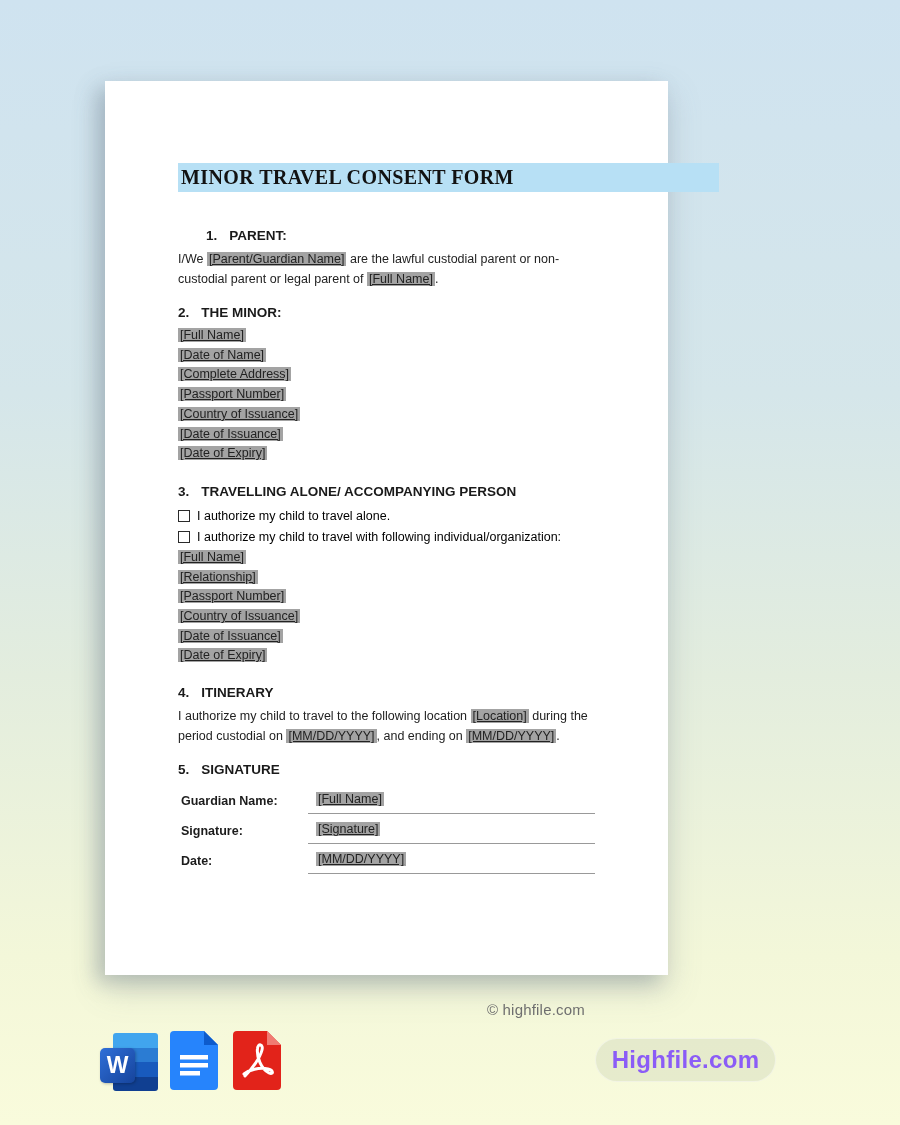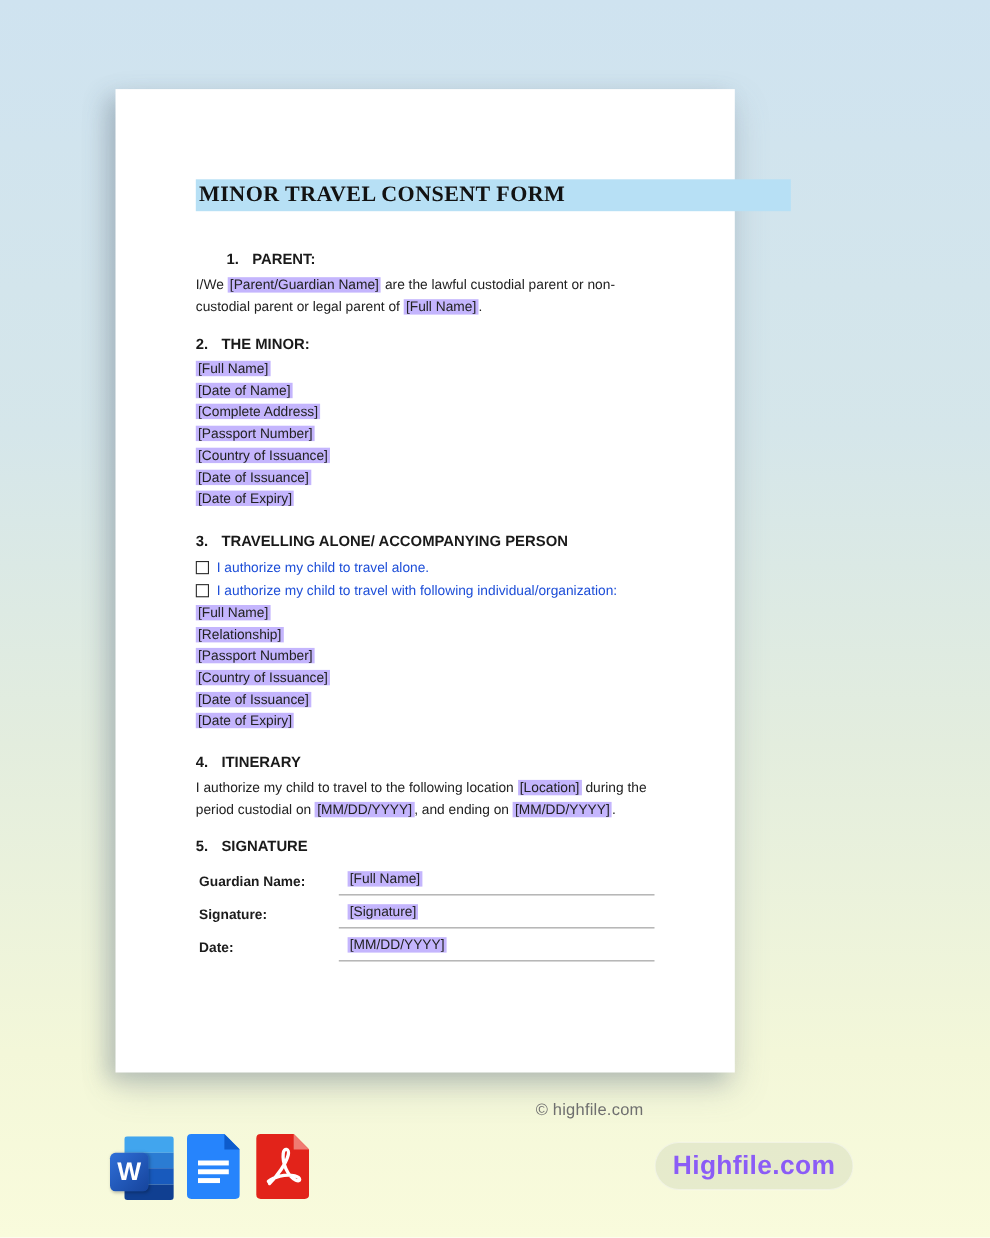--- a/index.html
+++ b/index.html
@@ -46,32 +46,33 @@
   }
   .sec-num { display: inline-block; margin-right: 12px; }
 
   .body-p {
     margin: 0;
     font-size: 12.5px;
     line-height: 20px;
     color: #222222;
   }
   .hl {
-    background: #c4b5fd;
+    background: #a3a3a3;
     padding: 0 2px;
+    text-decoration: underline;
   }
   .field-line {
     font-size: 12.5px;
     line-height: 19.7px;
     color: #222222;
   }
   .cb-line {
     font-size: 12.5px;
     line-height: 21px;
-    color: #1d4ed8;
+    color: #000000;
     display: flex;
     align-items: center;
   }
   .checkbox {
     display: inline-block;
     width: 10px; height: 10px;
     border: 1.5px solid #2a2a2a;
     margin-right: 7px;
     flex: 0 0 auto;
     background: #ffffff;

